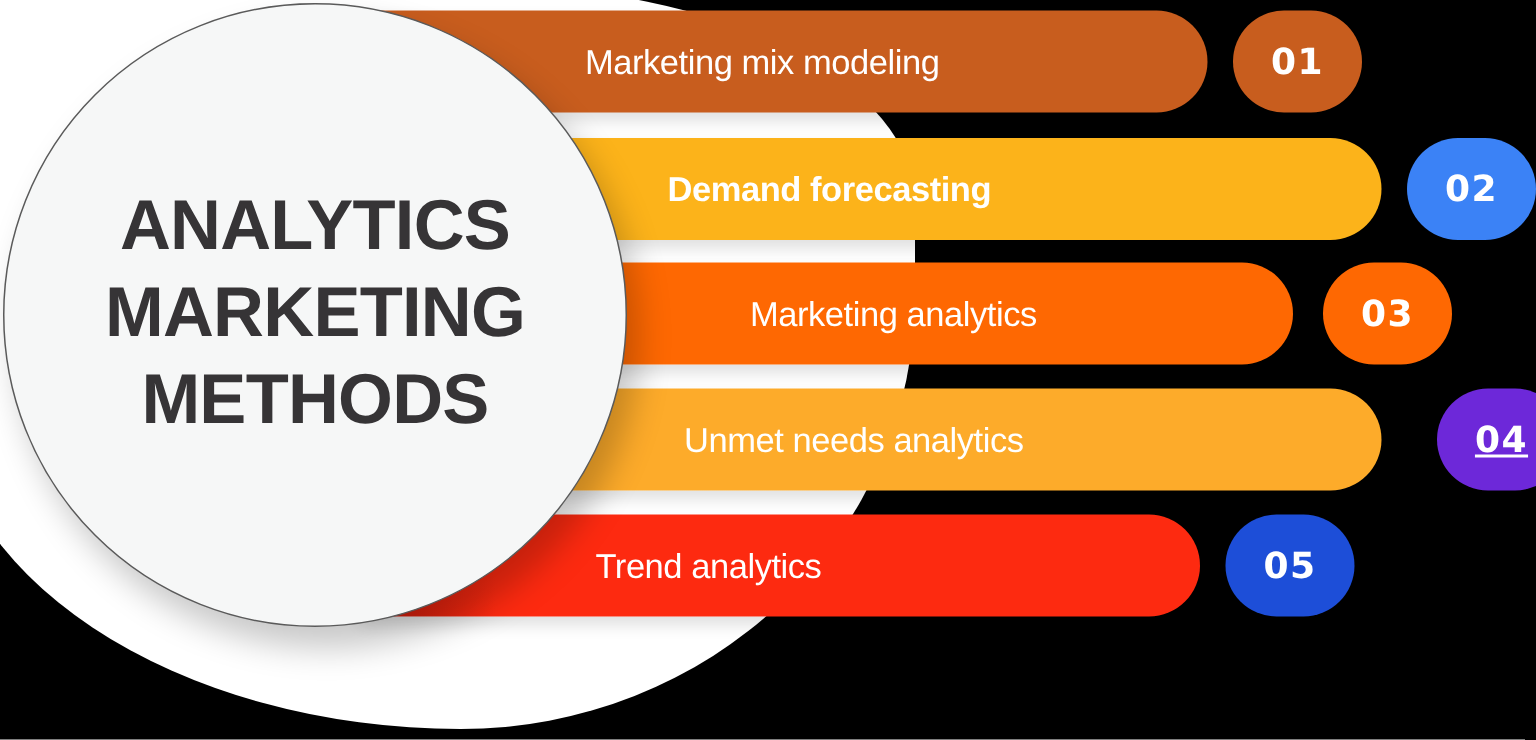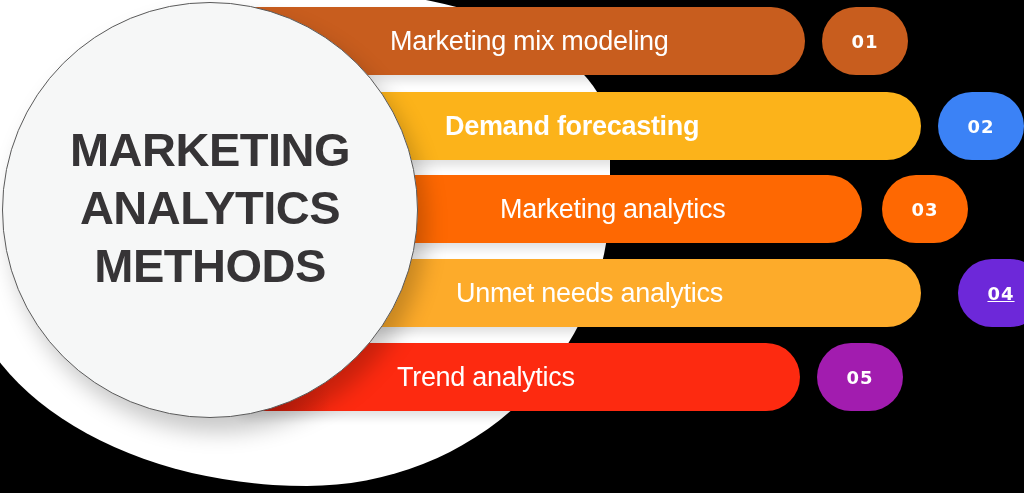--- a/index.html
+++ b/index.html
@@ -11,29 +11,29 @@
     .blob {
       position: absolute; left: -40px; top: -10px;
       width: 650px; height: 496px;
       background: #ffffff;
       border-radius: 0 46% 48% 55% / 0 30% 60% 48%;
     }
     .bar {
       position: absolute; height: 68px;
       border-radius: 0 34px 34px 0;
       display: flex; align-items: center;
-      color: #ffffff; font-size: 27px; letter-spacing: -0.3px;
+      color: #ffffff; font-size: 23px; letter-spacing: -0.3px;
       box-shadow: 0 6px 10px rgba(0,0,0,0.12);
     }
     .bar .label { position: absolute; white-space: nowrap; }
     .pill {
       position: absolute; height: 68px; width: 86px;
       border-radius: 34px;
       display: flex; align-items: center; justify-content: center;
-      color: #ffffff; font-weight: bold; font-size: 18px;
+      color: #ffffff; font-weight: bold; font-size: 24px;
       font-family: "DejaVu Sans", sans-serif; letter-spacing: 1px;
     }
     .circle {
       position: absolute; left: 2px; top: 2px;
       width: 414px; height: 414px; border-radius: 50%;
       background: #f6f7f7;
       border: 1.5px solid #5a5a5a;
       box-shadow: 8px 14px 22px rgba(0,0,0,0.22);
       display: flex; flex-direction: column;
       align-items: center; justify-content: center;
@@ -66,21 +66,21 @@
 <div class="pill" style="left:882px; top:175px; background:#fe6802;">03</div>
 
 <div class="bar" style="left:300px; top:259px; width:621px; background:linear-gradient(90deg,#d98a1c 0px,#fdab2a 60px);">
   <span class="label" style="left:156px;">Unmet needs analytics</span>
 </div>
 <div class="pill" style="left:958px; top:259px; background:#6d28d9;text-decoration:underline;">04</div>
 
 <div class="bar" style="left:240px; top:343px; width:560px; background:linear-gradient(90deg,#c01a0b 0px,#fd2a10 90px);">
   <span class="label" style="left:157px;">Trend analytics</span>
 </div>
-<div class="pill" style="left:817px; top:343px; background:#a21caf;">05</div>
+<div class="pill" style="left:817px; top:343px; background:#1d4ed8;">05</div>
 
 <div class="circle">
   <div class="title-wrap">
+    <div class="title-line">ANALYTICS</div>
     <div class="title-line">MARKETING</div>
-    <div class="title-line">ANALYTICS</div>
     <div class="title-line">METHODS</div>
   </div>
 </div>
 
 </body></html>

